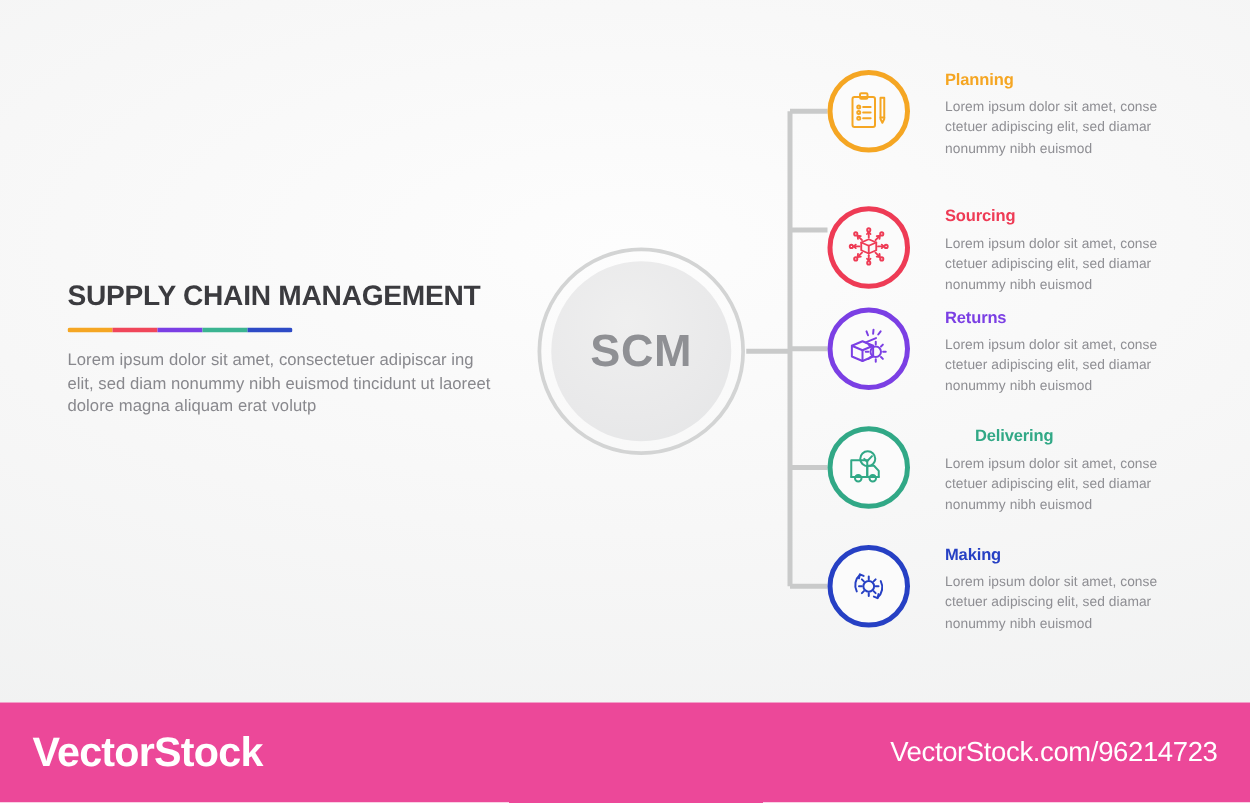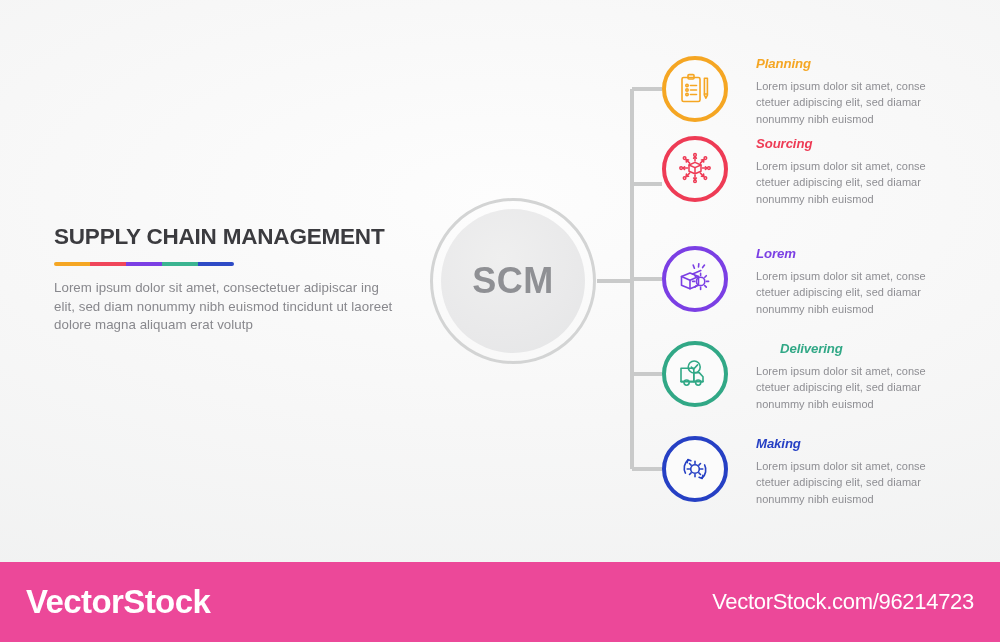--- a/index.html
+++ b/index.html
@@ -137,21 +137,20 @@
     left: 94px;
     top: 1px;
     width: 205px;
   }
 
   .item-heading {
     font-size: 13.2px;
     font-weight: bold;
     letter-spacing: -0.1px;
     line-height: 1.1;
-    font-style: italic;
   }
 
   .item-body {
     margin-top: 6px;
     font-size: 11px;
     line-height: 1.5;
     color: #8e8e93;
     letter-spacing: 0.05px;
   }
 
@@ -231,21 +230,21 @@
       <path d="M26.4 6.2 h3 v17 l-1.5 3 l-1.5 -3 z"></path>
       <line x1="26.4" y1="22" x2="29.4" y2="22"></line>
     </svg>
             </span>
           </div>
           <div class="item-text">
             <div class="item-heading" style="color: rgb(245, 166, 35);">Planning</div>
             <div class="item-body">Lorem ipsum dolor sit amet, conse ctetuer adipiscing elit, sed diamar nonummy nibh euismod</div>
           </div>
         </div>
-        <div class="item" style="top: 136px;">
+        <div class="item" style="top: 165px;">
           <div class="icon-circle" style="border-color: rgb(238, 59, 85); color: rgb(238, 59, 85);">
             <span>
     <svg width="36" height="34" viewBox="0 0 36 34" fill="none" stroke="currentColor" stroke-width="1.5" stroke-linecap="round" stroke-linejoin="round">
       <path d="M18 10.4 l6 2.6 v6.2 l-6 2.6 l-6 -2.6 v-6.2 z"></path>
       <path d="M12 13 l6 2.6 l6 -2.6"></path>
                 <line x1="18" y1="15.6" x2="18" y2="21.8"></line>
       <line x1="18" y1="9" x2="18" y2="4.8"></line>
                 <path d="M16.6 6.2 18 4.6 19.4 6.2"></path>
       <circle cx="18" cy="2.9" r="1.3"></circle>
       <line x1="18" y1="23.2" x2="18" y2="27.4"></line>
@@ -286,21 +285,21 @@
                 <line x1="12" y1="18.2" x2="12" y2="26.8"></line>
       <path d="M14.6 11.9 l8.2 -3.4"></path>
       <circle cx="22.6" cy="19.4" r="4.2"></circle>
       <path d="M22.6 11.4 v2.1 M22.6 25.3 v2.1 M30.6 19.4 h-2.1 M16.7 19.4 h-2.1
                M28.3 13.7 l-1.5 1.5 M18.4 23.6 l-1.5 1.5 M28.3 25.1 l-1.5 -1.5 M18.4 15.2 l-1.5 -1.5"></path>
       <path d="M16.4 6.2 l-1.2 -3.1 M20.5 5 l0.3 -3.2 M24.6 5.6 l1.9 -2.5"></path>
     </svg>
             </span>
           </div>
           <div class="item-text">
-            <div class="item-heading" style="color: rgb(123, 63, 228);">Lorem</div>
+            <div class="item-heading" style="color: rgb(123, 63, 228);">Returns</div>
             <div class="item-body">Lorem ipsum dolor sit amet, conse ctetuer adipiscing elit, sed diamar nonummy nibh euismod</div>
           </div>
         </div>
         <div class="item" style="top: 341px;">
           <div class="icon-circle" style="border-color: rgb(49, 168, 134); color: rgb(49, 168, 134);">
             <span>
     <svg width="34" height="30" viewBox="0 0 34 30" fill="none" stroke="currentColor" stroke-width="1.6" stroke-linecap="round" stroke-linejoin="round">
       <path d="M3 9.2 h12.8 v13.4 h-12.8 z"></path>
       <path d="M15.8 13.6 h5.4 l3.8 4.1 v4.9 h-9.2 z"></path>
       <line x1="3" y1="22.6" x2="5.6" y2="22.6"></line>

